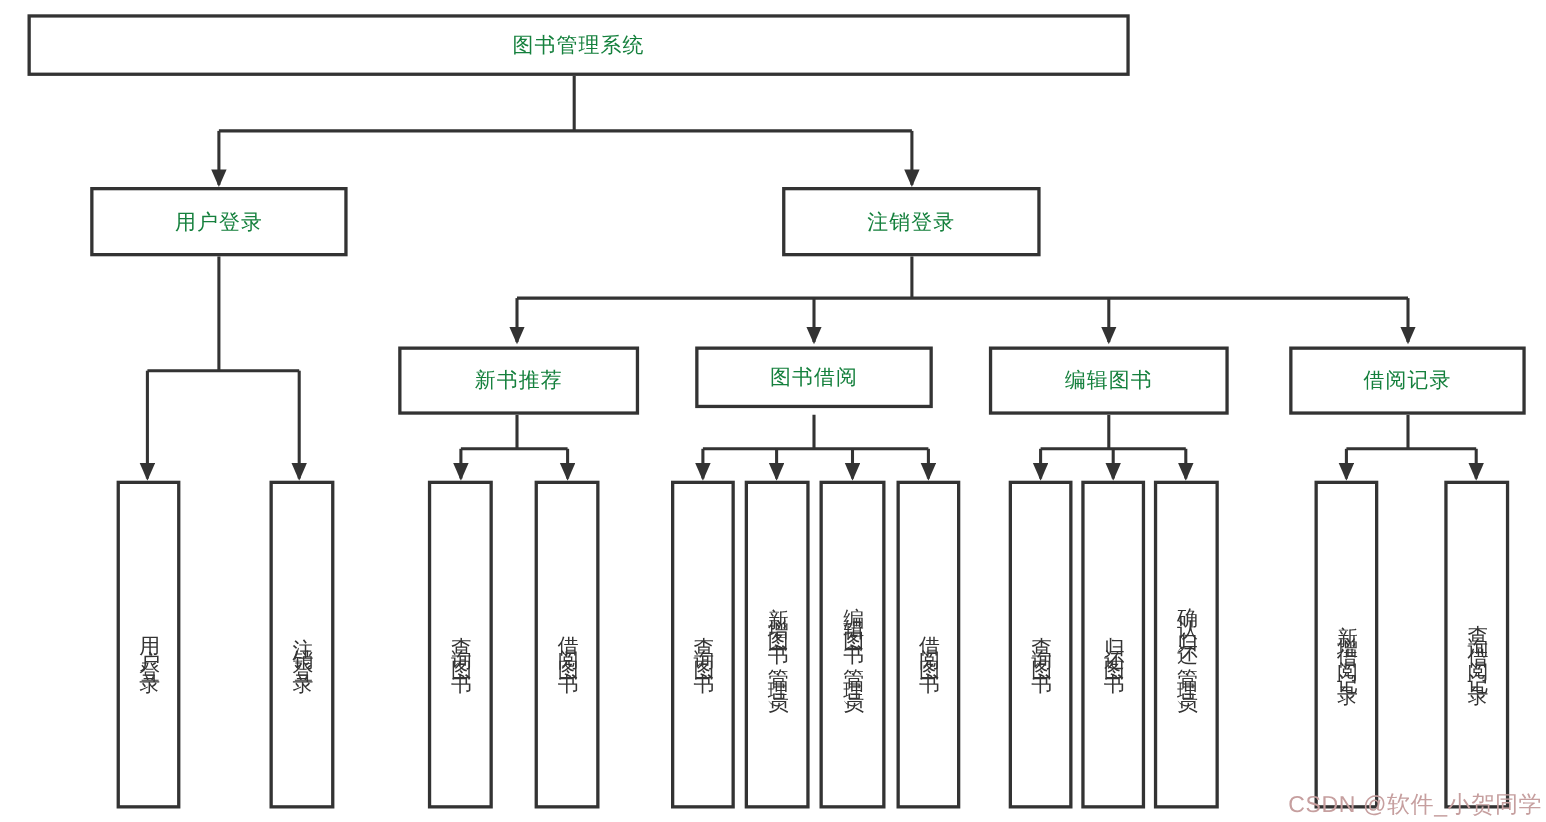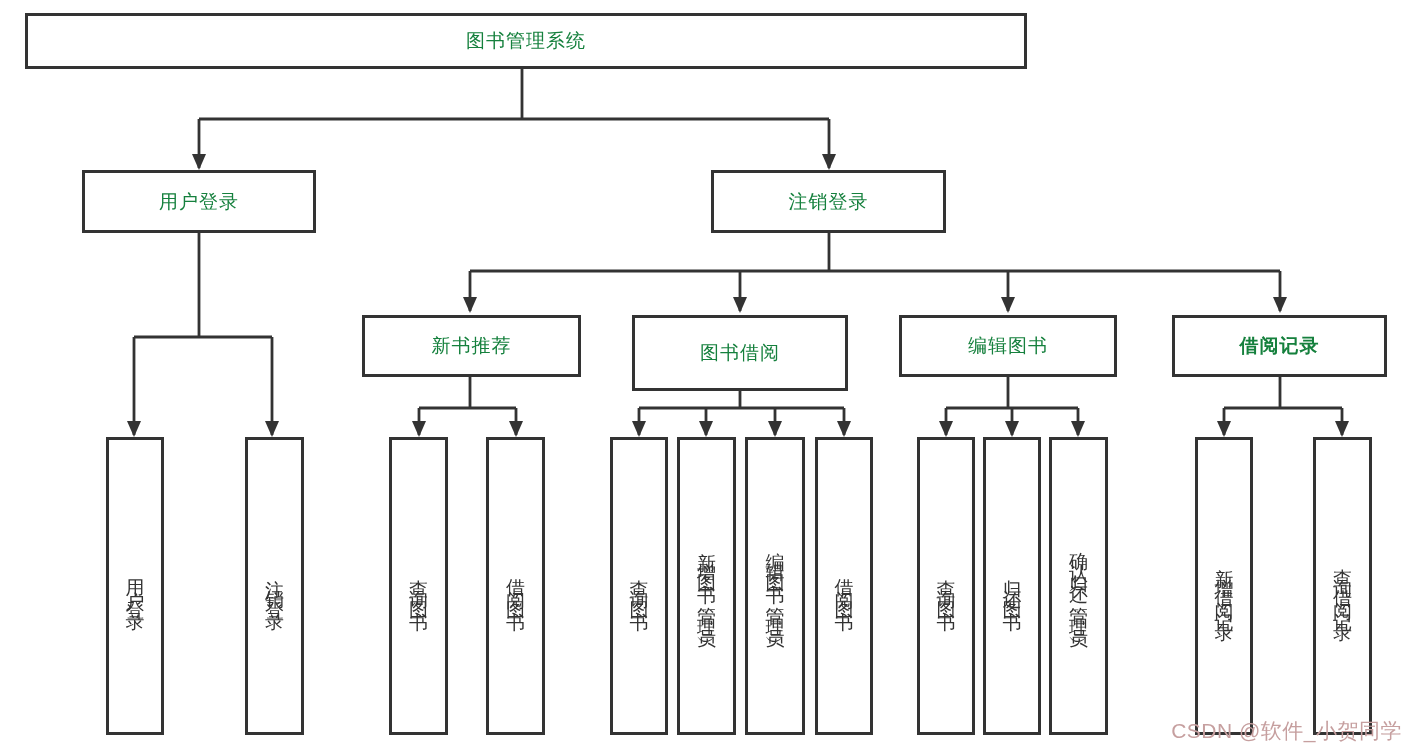--- a/index.html
+++ b/index.html
@@ -104,23 +104,23 @@
       <path d="M1342 408 V435" marker-end="url(#arrow)"></path>
     </g>
   </svg>
 
   <div class="hbox" style="left:25px; top:13px; width:1002px; height:56px;">图书管理系统</div>
 
   <div class="hbox" style="left:82px; top:170px; width:234px; height:63px;">用户登录</div>
   <div class="hbox" style="left:711px; top:170px; width:235px; height:63px;">注销登录</div>
 
   <div class="hbox" style="left:362px; top:315px; width:219px; height:62px;">新书推荐</div>
-  <div class="hbox" style="left:632px; top:315px; width:216px; height:76px;">图书借阅</div>
+  <div class="hbox" style="left:632px; top:315px; width:216px; height:56px;">图书借阅</div>
   <div class="hbox" style="left:899px; top:315px; width:218px; height:62px;">编辑图书</div>
-  <div class="hbox" style="left:1172px; top:315px; width:215px; height:62px;font-weight:bold;">借阅记录</div>
+  <div class="hbox" style="left:1172px; top:315px; width:215px; height:62px;">借阅记录</div>
 
   <div class="vbox" style="left:106px; width:58px;">用户登录</div>
   <div class="vbox" style="left:245px; width:59px;">注销登录</div>
 
   <div class="vbox" style="left:389px; width:59px;">查询图书</div>
   <div class="vbox" style="left:486px; width:59px;">借阅图书</div>
 
   <div class="vbox" style="left:610px; width:58px;">查询图书</div>
   <div class="vbox" style="left:677px; width:59px;">新增图书（管理员）</div>
   <div class="vbox" style="left:745px; width:60px;">编辑图书（管理员）</div>

